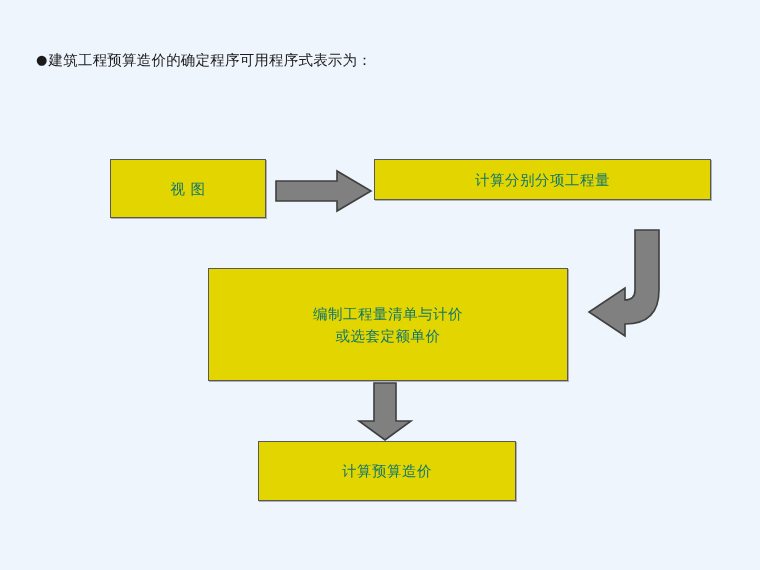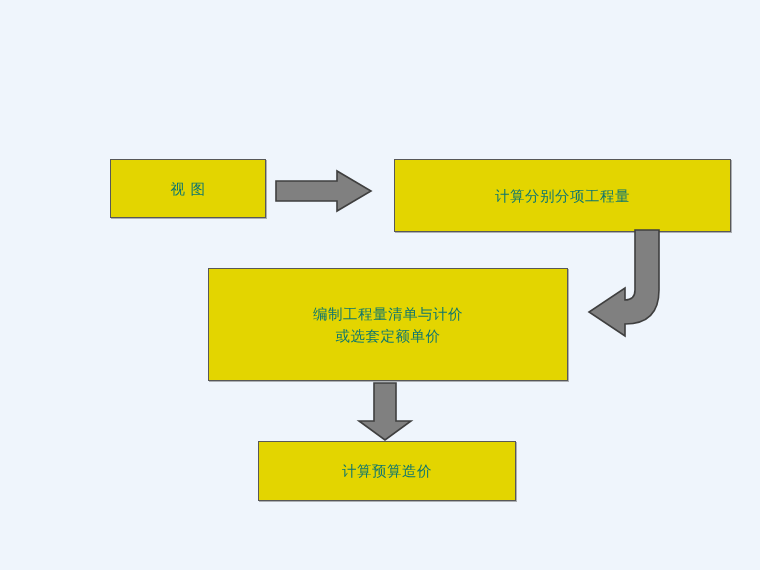--- a/index.html
+++ b/index.html
@@ -55,39 +55,42 @@
     font-family: "DejaVu Sans", "Liberation Sans", sans-serif;
     box-shadow: 1px 1px 0 rgba(90,90,90,0.45);
   }
   .box .txt {
     display: block;
     white-space: pre-line;
     letter-spacing: 0.5px;
   }
 
   #box-view      { left: 110px; top: 159px; width: 156px; height: 59px; }
-  #box-quantity  { left: 374px; top: 159px; width: 337px; height: 73px; margin-left: 20px; }
+  #box-quantity  { left: 374px; top: 159px; width: 337px; height: 41px; }
   #box-boq       { left: 208px; top: 268px; width: 360px; height: 113px; }
   #box-cost      { left: 258px; top: 441px; width: 258px; height: 60px; text-align: center; }
 
   
   .arrow {
     position: absolute;
   }
   .arrow svg { display: block; overflow: visible; }
 
   #arrow-right  { left: 275px; top: 169px;  width: 98px;  height: 44px; }
   #arrow-curve  { left: 585px; top: 228px;  width: 80px;  height: 125px; }
   #arrow-down   { left: 356px; top: 381px;  width: 58px;  height: 61px; }
 </style>
 </head>
 <body>
 
 <div id="slide">
 
+  <div class="heading">
+    <span class="bullet">●</span><span>建筑工程预算造价的确定程序可用程序式表示为：</span>
+  </div>
 
   <div class="box" id="box-view">
     <span class="txt">视  图</span>
   </div>
 
   <div class="arrow" id="arrow-right">
     <svg width="98" height="44" viewBox="0 0 98 44">
       <polygon points="1,12 62,12 62,2 96,22 62,42 62,32 1,32" fill="#808080" stroke="#3f3f3f" stroke-width="1.6" stroke-linejoin="miter"></polygon>
     </svg>
   </div>

